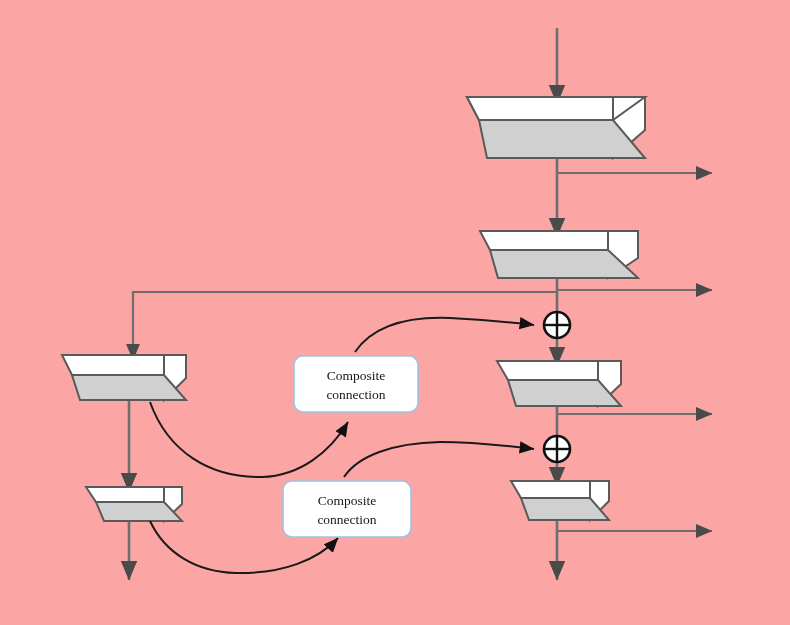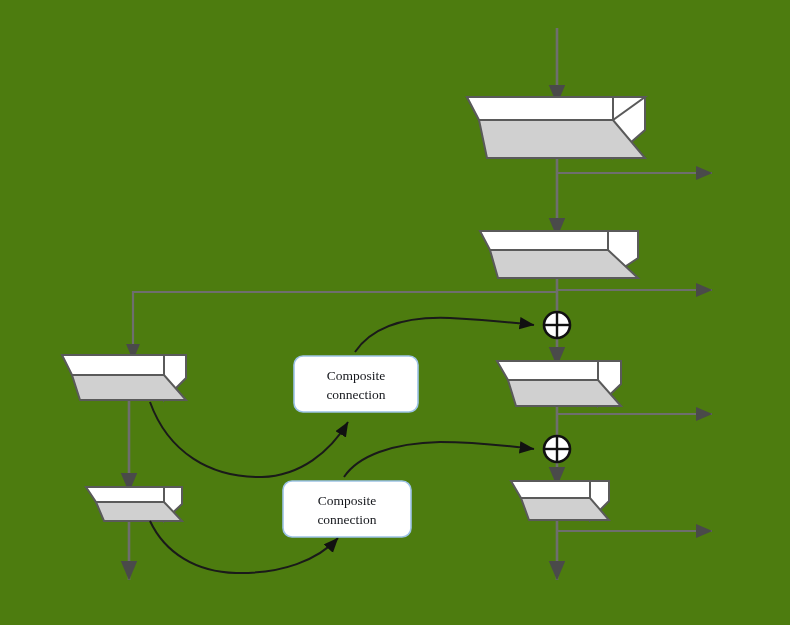--- a/index.html
+++ b/index.html
@@ -4,21 +4,21 @@
 <style>
   html, body {
     margin: 0;
     padding: 0;
     background: #ffffff;
   }
   #canvas-root {
     position: relative;
     width: 790px;
     height: 625px;
-    background: #4d7c0f;
+    background: #fca5a5;
     overflow: hidden;
     font-family: "Liberation Serif", "DejaVu Serif", serif;
   }
   #diagram-svg {
     position: absolute;
     left: 0;
     top: 0;
     width: 790px;
     height: 625px;
   }

